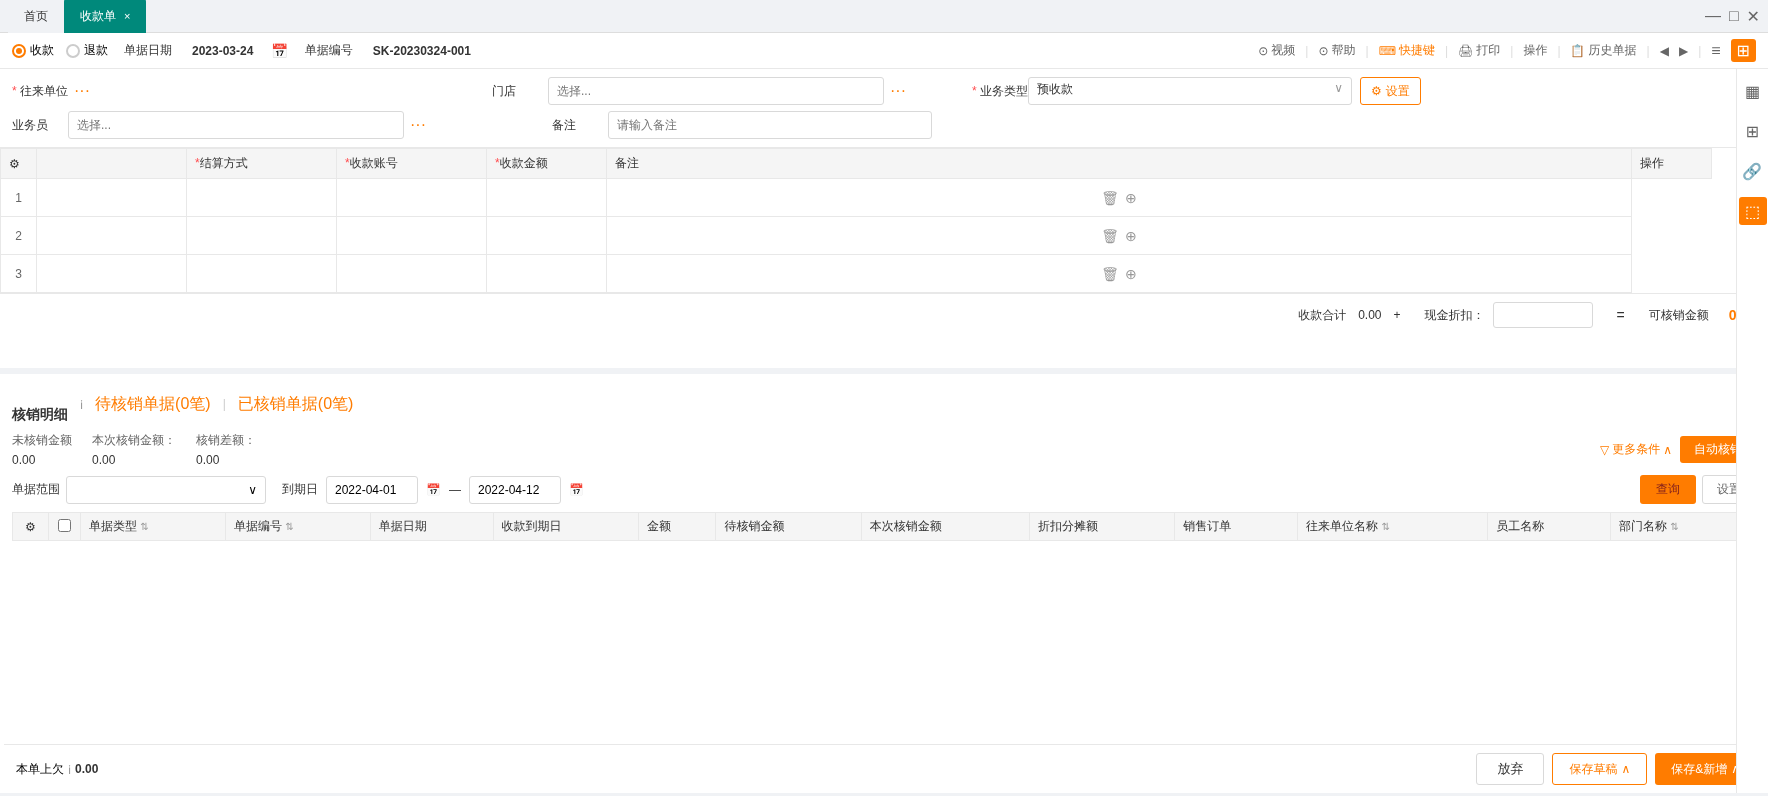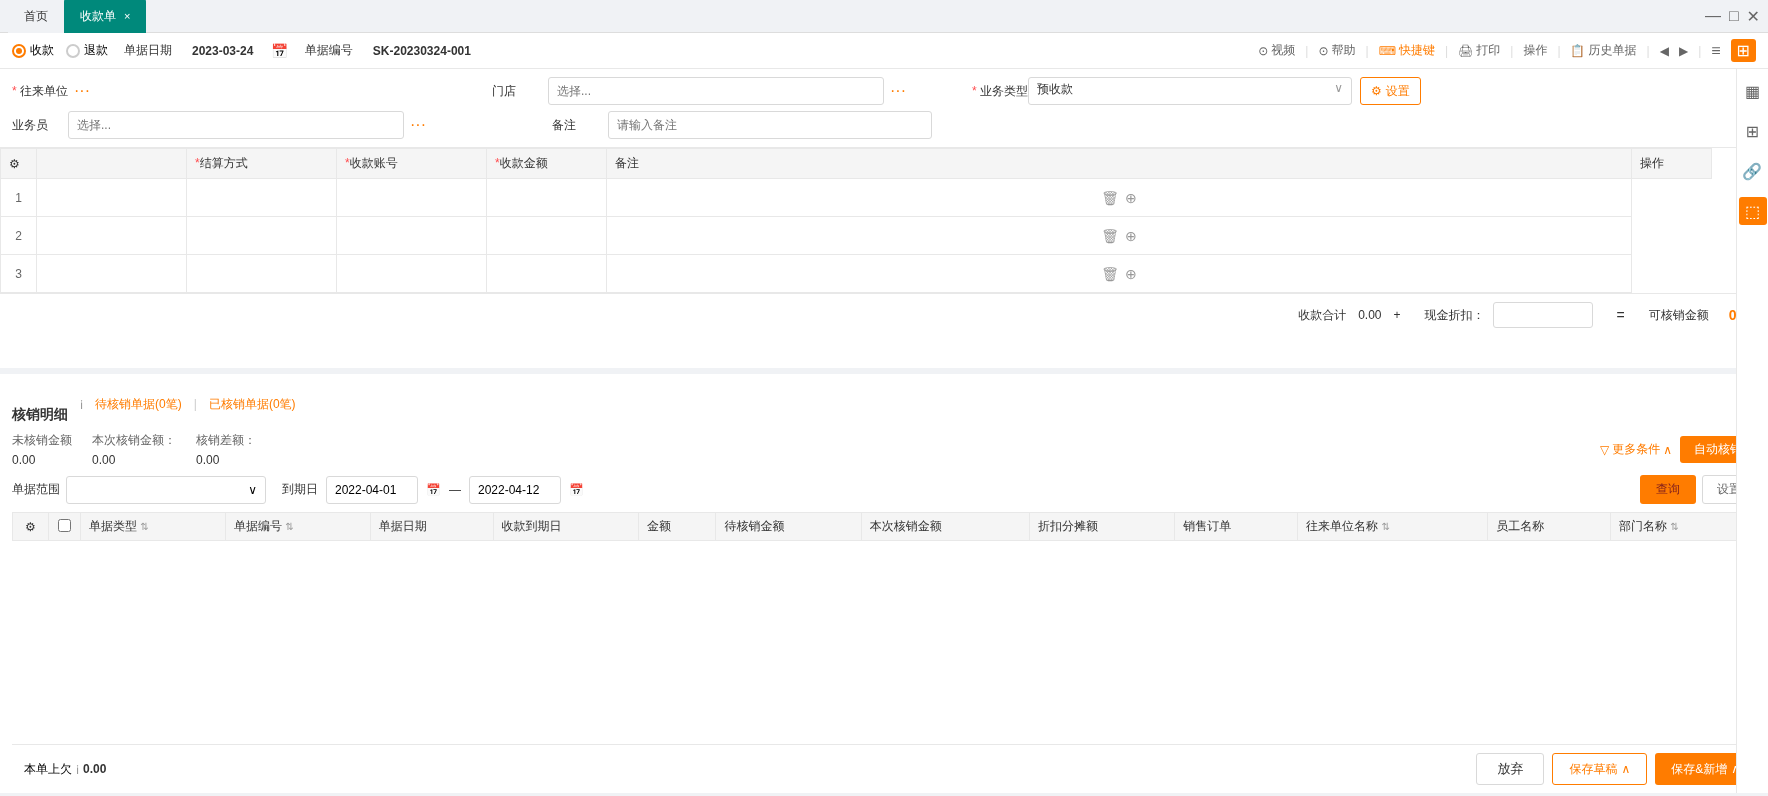--- a/index.html
+++ b/index.html
@@ -107,21 +107,21 @@
     .summary-equals { color: #333; font-size: 14px; }
     .summary-value { color: #ff7c00; font-weight: bold; font-size: 14px; }
 
     
     .verify-section {
       background: #fff; border-top: 6px solid #f0f2f5; padding: 10px 12px; flex-shrink: 0;
     }
     .verify-header { display: flex; align-items: center; gap: 12px; margin-bottom: 8px; }
     .verify-title { font-size: 14px; font-weight: bold; color: #333; margin-top: 22px; }
     .verify-info-icon { color: #999; cursor: pointer; font-size: 12px; }
-    .verify-tab { color: #ff7c00; cursor: pointer; font-size: 12px; }
+    .verify-tab { color: #ff7c00; cursor: pointer; font-size: 16px; }
     .verify-tab-sep { color: #ccc; }
     .verify-stats { display: flex; gap: 20px; align-items: center; margin-bottom: 8px; }
     .verify-stat { display: flex; align-items: flex-start; gap: 4px; flex-direction: column; }
     .verify-stat-label { color: #666; }
     .verify-stat-value { color: #333; }
     .verify-filter-right { margin-left: auto; display: flex; align-items: center; gap: 8px; }
     .filter-more { color: #ff7c00; cursor: pointer; display: flex; align-items: center; gap: 3px; }
     .auto-btn {
       background: #ff7c00; color: #fff; border: none; border-radius: 3px;
       padding: 5px 14px; cursor: pointer; font-size: 12px;
@@ -149,21 +149,21 @@
     .bottom-table th {
       background: #f5f5f5; border: 1px solid #e8e8e8; padding: 5px 8px;
       font-weight: normal; color: #333; white-space: nowrap; text-align: left;
     }
     .bottom-table th.sortable { cursor: pointer; }
     .sort-icon { color: #999; font-size: 10px; }
 
     
     .bottom-bar {
       display: flex; align-items: center; padding: 8px 12px; background: #fff;
-      border-top: 1px solid #e8e8e8; position: absolute; bottom: 0; left: 12px; right: 0;
+      border-top: 1px solid #e8e8e8; position: absolute; bottom: 0; left: 4px; right: 0;
     }
     .bottom-info { display: flex; align-items: center; gap: 4px; }
     .bottom-info-icon { color: #999; cursor: pointer; }
     .bottom-value { color: #333; font-weight: bold; }
     .bottom-actions { margin-left: auto; display: flex; gap: 8px; }
     .btn-abandon {
       background: #fff; color: #333; border: 1px solid #d9d9d9; border-radius: 3px;
       padding: 6px 20px; cursor: pointer; font-size: 13px;
     }
     .btn-draft {

